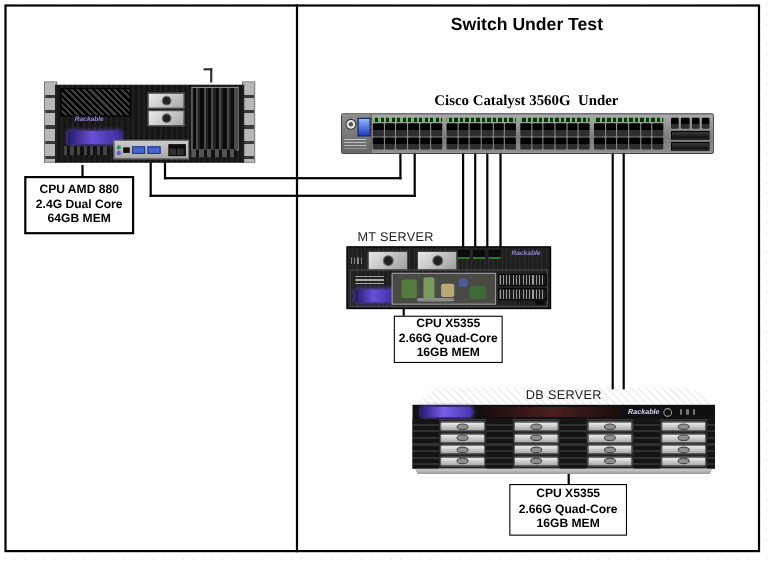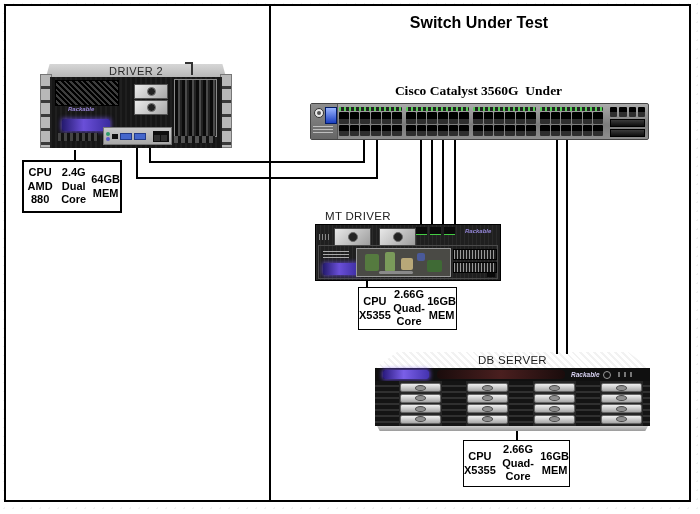--- a/index.html
+++ b/index.html
@@ -5,21 +5,21 @@
   html,body{margin:0;padding:0;background:#fff;}
   #canvas{position:relative;width:700px;height:514px;background:#fff;
           background-image:radial-gradient(circle,rgba(0,0,0,0.05) 1px,transparent 1px);
           background-size:9px 9px;
           font-family:"Liberation Sans",sans-serif;overflow:hidden;}
   .frame{position:absolute;left:4px;top:4px;width:683px;height:494px;border:2px solid #000;background:#fff;}
   .divider{position:absolute;left:269px;top:4px;width:2px;height:498px;background:#000;z-index:1;}
   .sut-title{position:absolute;left:271px;top:14px;width:416px;text-align:center;
              font-weight:bold;font-size:16px;color:#000;z-index:3;}
   .wire{position:absolute;background:#000;z-index:1;}
-  .spec-box{position:absolute;background:#fff;border:2px solid #000;display:flex;flex-direction:row;
+  .spec-box{position:absolute;background:#fff;border:2px solid #000;display:flex;flex-direction:column;
             align-items:center;justify-content:center;text-align:center;
             font-weight:bold;font-size:11px;line-height:13.5px;color:#000;z-index:4;}
   .equip-label{position:absolute;font-size:11.5px;color:#222;letter-spacing:.3px;z-index:3;}
 
   
   .drv{position:absolute;left:40px;top:64px;width:192px;height:86px;z-index:2;}
   .drv-cap{position:absolute;left:6px;top:0;width:180px;height:13px;background:linear-gradient(180deg,#d6d6d6,#b8b8b8);
            clip-path:polygon(2% 0,98% 0,100% 100%,0 100%);display:flex;align-items:center;justify-content:center;
            font-size:11px;color:#2a2a2a;letter-spacing:.4px;}
   .drv-rail{position:absolute;top:10px;bottom:2px;width:10px;background:repeating-linear-gradient(180deg,#b8b8b8 0 11px,#3a3a3a 11px 14px);border:1px solid #777;}
@@ -141,21 +141,20 @@
     <div class="wire" style="left:431px;top:137px;width:2px;height:88px;"></div>
     <div class="wire" style="left:442px;top:137px;width:2px;height:88px;"></div>
     <div class="wire" style="left:454px;top:137px;width:2px;height:88px;"></div>
     <div class="wire" style="left:556px;top:137px;width:2px;height:217px;"></div>
     <div class="wire" style="left:566px;top:137px;width:2px;height:217px;"></div>
     <div class="wire" style="left:366px;top:278px;width:2px;height:10px;"></div>
     <div class="wire" style="left:516px;top:430px;width:2px;height:11px;"></div>
   </div>
 
   <div class="drv">
-    <div class="drv-cap">DRIVER 2</div>
     <div class="drv-rail left"></div>
     <div class="drv-rail right"></div>
     <div class="drv-body">
       <div class="drv-vent"></div>
       <div class="drv-brand">Rackable</div>
       <div class="drv-tray" style="top:7px;">
           <div class="drv-tray-btn"></div>
         </div>
       <div class="drv-tray" style="top:23px;">
           <div class="drv-tray-btn"></div>
@@ -265,21 +264,21 @@
           <div class="uplink"></div>
           <div class="uplink"></div>
           <div class="uplink"></div>
           <div class="uplink"></div>
         </div>
       <div class="sfp"></div>
       <div class="sfp"></div>
     </div>
   </div>
 
-  <div class="equip-label" style="left:325px;top:210px;">MT DRIVER</div>
+  <div class="equip-label" style="left:325px;top:210px;">MT SERVER</div>
   <div class="mt">
     <div class="mt-bracket"></div>
     <div class="mt-tray" style="left:18px;">
         <div class="mt-tray-btn"></div>
       </div>
     <div class="mt-tray" style="left:63px;">
         <div class="mt-tray-btn"></div>
       </div>
     <div class="mt-topports">
       <div class="mt-topport"></div>

